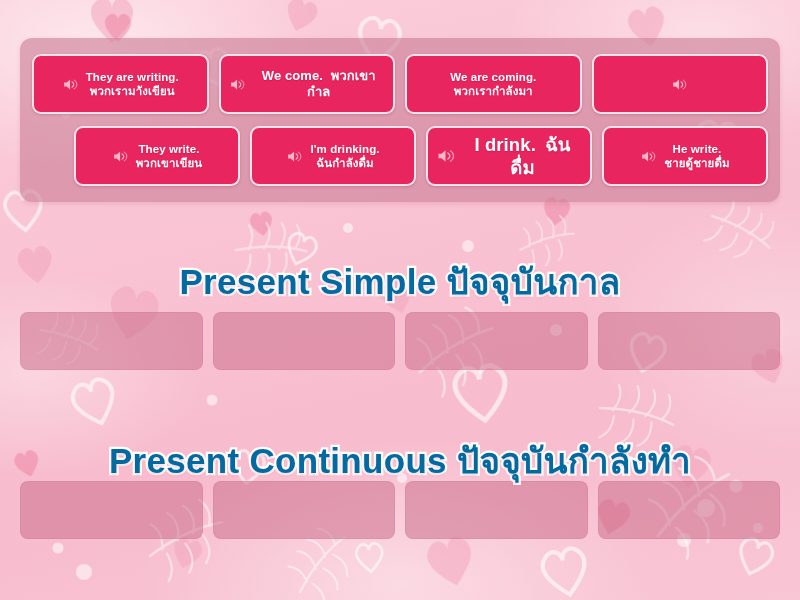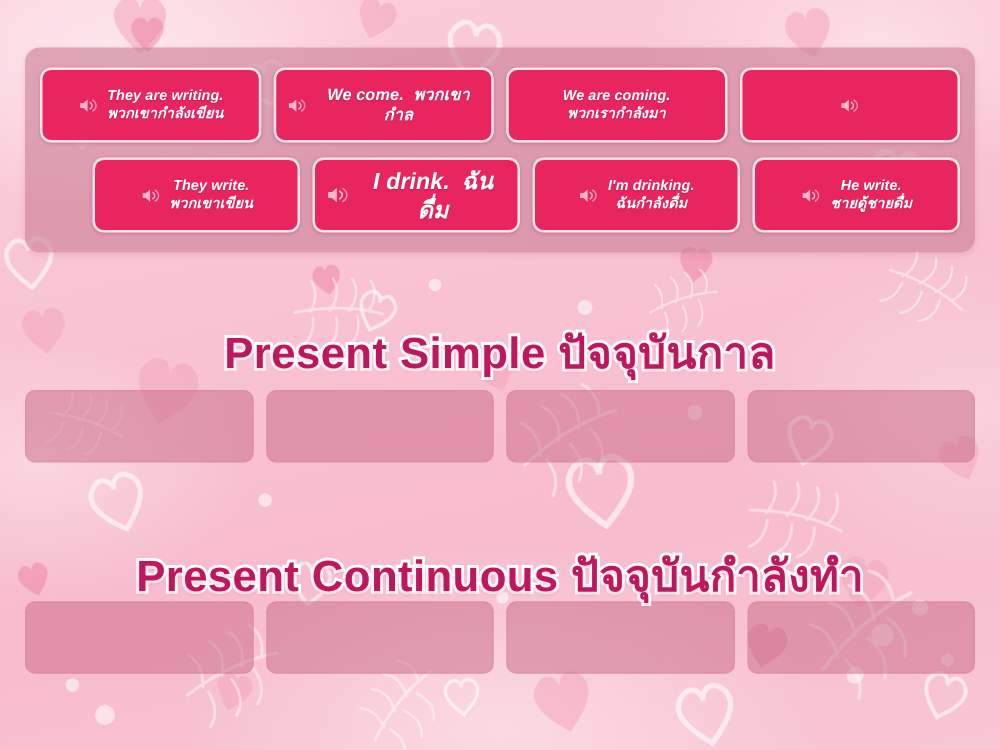--- a/index.html
+++ b/index.html
@@ -42,21 +42,20 @@
     left: 20px;
     top: 38px;
     width: 760px;
     height: 164px;
     z-index: 5;
     background: rgba(203, 126, 150, .62);
     border-radius: 12px;
     box-shadow: 0 2px 5px rgba(150, 60, 90, .14);
     box-sizing: border-box;
     padding: 10px 12px;
-    font-style: italic;
   }
   .tray-row {
     display: flex;
     height: 72px;
     gap: 10px;
   }
   .tray-row + .tray-row { margin-top: 0px; margin-left: 42px; }
 
   .word-card {
     flex: 1 1 0;
@@ -108,21 +107,21 @@
 
   
   .cat-heading {
     position: absolute;
     left: 0;
     width: 800px;
     text-align: center;
     z-index: 4;
     font-size: 35px;
     font-weight: 700;
-    color: #be185d;
+    color: #0369a1;
     letter-spacing: .3px;
     white-space: nowrap;
     -webkit-text-stroke: 4.5px #ffffff;
     paint-order: stroke fill;
     text-shadow:
       0 0 2px rgba(255,255,255,.9),
       0 2px 3px rgba(190, 90, 120, .28);
   }
   #heading-simple     { top: 254px; }
   #heading-continuous { top: 433px; }
@@ -243,21 +242,21 @@
     <div class="word-card">
       <span class="spk">
         <svg viewBox="0 0 24 24" fill="#ffd7e2">
           <path d="M3 9.2h3.6L11.4 5v14L6.6 14.8H3z"></path>
           <path d="M14.3 8.4c1.5 1 2.3 2.2 2.3 3.6s-.8 2.6-2.3 3.6" fill="none" stroke="#ffd7e2" stroke-width="1.7" stroke-linecap="round"></path>
           <path d="M17.2 5.8c2.5 1.6 3.8 3.7 3.8 6.2s-1.3 4.6-3.8 6.2" fill="none" stroke="#ffd7e2" stroke-width="1.5" stroke-linecap="round" opacity=".75"></path>
         </svg>
       </span>
       <span class="card-text">
         <span class="l1">They are writing.</span>
-        <span class="l2">พวกเขากำลังเขียน</span>
+        <span class="l2">พวกเรามาังเขียน</span>
       </span>
     </div>
 
     <div class="word-card oneline">
       <span class="spk">
         <svg viewBox="0 0 24 24" fill="#ffd7e2">
           <path d="M3 9.2h3.6L11.4 5v14L6.6 14.8H3z"></path>
           <path d="M14.3 8.4c1.5 1 2.3 2.2 2.3 3.6s-.8 2.6-2.3 3.6" fill="none" stroke="#ffd7e2" stroke-width="1.7" stroke-linecap="round"></path>
           <path d="M17.2 5.8c2.5 1.6 3.8 3.7 3.8 6.2s-1.3 4.6-3.8 6.2" fill="none" stroke="#ffd7e2" stroke-width="1.5" stroke-linecap="round" opacity=".75"></path>
         </svg>
@@ -295,20 +294,34 @@
           <path d="M14.3 8.4c1.5 1 2.3 2.2 2.3 3.6s-.8 2.6-2.3 3.6" fill="none" stroke="#ffd7e2" stroke-width="1.7" stroke-linecap="round"></path>
           <path d="M17.2 5.8c2.5 1.6 3.8 3.7 3.8 6.2s-1.3 4.6-3.8 6.2" fill="none" stroke="#ffd7e2" stroke-width="1.5" stroke-linecap="round" opacity=".75"></path>
         </svg>
       </span>
       <span class="card-text">
         <span class="l1">They write.</span>
         <span class="l2">พวกเขาเขียน</span>
       </span>
     </div>
 
+    <div class="word-card">
+      <span class="spk">
+        <svg viewBox="0 0 24 24" fill="#ffd7e2">
+          <path d="M3 9.2h3.6L11.4 5v14L6.6 14.8H3z"></path>
+          <path d="M14.3 8.4c1.5 1 2.3 2.2 2.3 3.6s-.8 2.6-2.3 3.6" fill="none" stroke="#ffd7e2" stroke-width="1.7" stroke-linecap="round"></path>
+          <path d="M17.2 5.8c2.5 1.6 3.8 3.7 3.8 6.2s-1.3 4.6-3.8 6.2" fill="none" stroke="#ffd7e2" stroke-width="1.5" stroke-linecap="round" opacity=".75"></path>
+        </svg>
+      </span>
+      <span class="card-text">
+        <span class="l1">I'm drinking.</span>
+        <span class="l2">ฉันกำลังดื่ม</span>
+      </span>
+    </div>
+
     <div class="word-card oneline big">
       <span class="spk">
         <svg viewBox="0 0 24 24" fill="#ffd7e2">
           <path d="M3 9.2h3.6L11.4 5v14L6.6 14.8H3z"></path>
           <path d="M14.3 8.4c1.5 1 2.3 2.2 2.3 3.6s-.8 2.6-2.3 3.6" fill="none" stroke="#ffd7e2" stroke-width="1.7" stroke-linecap="round"></path>
           <path d="M17.2 5.8c2.5 1.6 3.8 3.7 3.8 6.2s-1.3 4.6-3.8 6.2" fill="none" stroke="#ffd7e2" stroke-width="1.5" stroke-linecap="round" opacity=".75"></path>
         </svg>
       </span>
       <span class="card-text">
         <span class="l1">I drink.</span>
@@ -318,34 +331,20 @@
 
     <div class="word-card">
       <span class="spk">
         <svg viewBox="0 0 24 24" fill="#ffd7e2">
           <path d="M3 9.2h3.6L11.4 5v14L6.6 14.8H3z"></path>
           <path d="M14.3 8.4c1.5 1 2.3 2.2 2.3 3.6s-.8 2.6-2.3 3.6" fill="none" stroke="#ffd7e2" stroke-width="1.7" stroke-linecap="round"></path>
           <path d="M17.2 5.8c2.5 1.6 3.8 3.7 3.8 6.2s-1.3 4.6-3.8 6.2" fill="none" stroke="#ffd7e2" stroke-width="1.5" stroke-linecap="round" opacity=".75"></path>
         </svg>
       </span>
       <span class="card-text">
-        <span class="l1">I'm drinking.</span>
-        <span class="l2">ฉันกำลังดื่ม</span>
-      </span>
-    </div>
-
-    <div class="word-card">
-      <span class="spk">
-        <svg viewBox="0 0 24 24" fill="#ffd7e2">
-          <path d="M3 9.2h3.6L11.4 5v14L6.6 14.8H3z"></path>
-          <path d="M14.3 8.4c1.5 1 2.3 2.2 2.3 3.6s-.8 2.6-2.3 3.6" fill="none" stroke="#ffd7e2" stroke-width="1.7" stroke-linecap="round"></path>
-          <path d="M17.2 5.8c2.5 1.6 3.8 3.7 3.8 6.2s-1.3 4.6-3.8 6.2" fill="none" stroke="#ffd7e2" stroke-width="1.5" stroke-linecap="round" opacity=".75"></path>
-        </svg>
-      </span>
-      <span class="card-text">
         <span class="l1">He write.</span>
         <span class="l2">ชายดู้ชายดื่ม</span>
       </span>
     </div>
   </div>
 </div>
 
 <div class="cat-heading" id="heading-simple">Present Simple ปัจจุบันกาล</div>
 
 <div class="slot-row" id="slots-simple">

